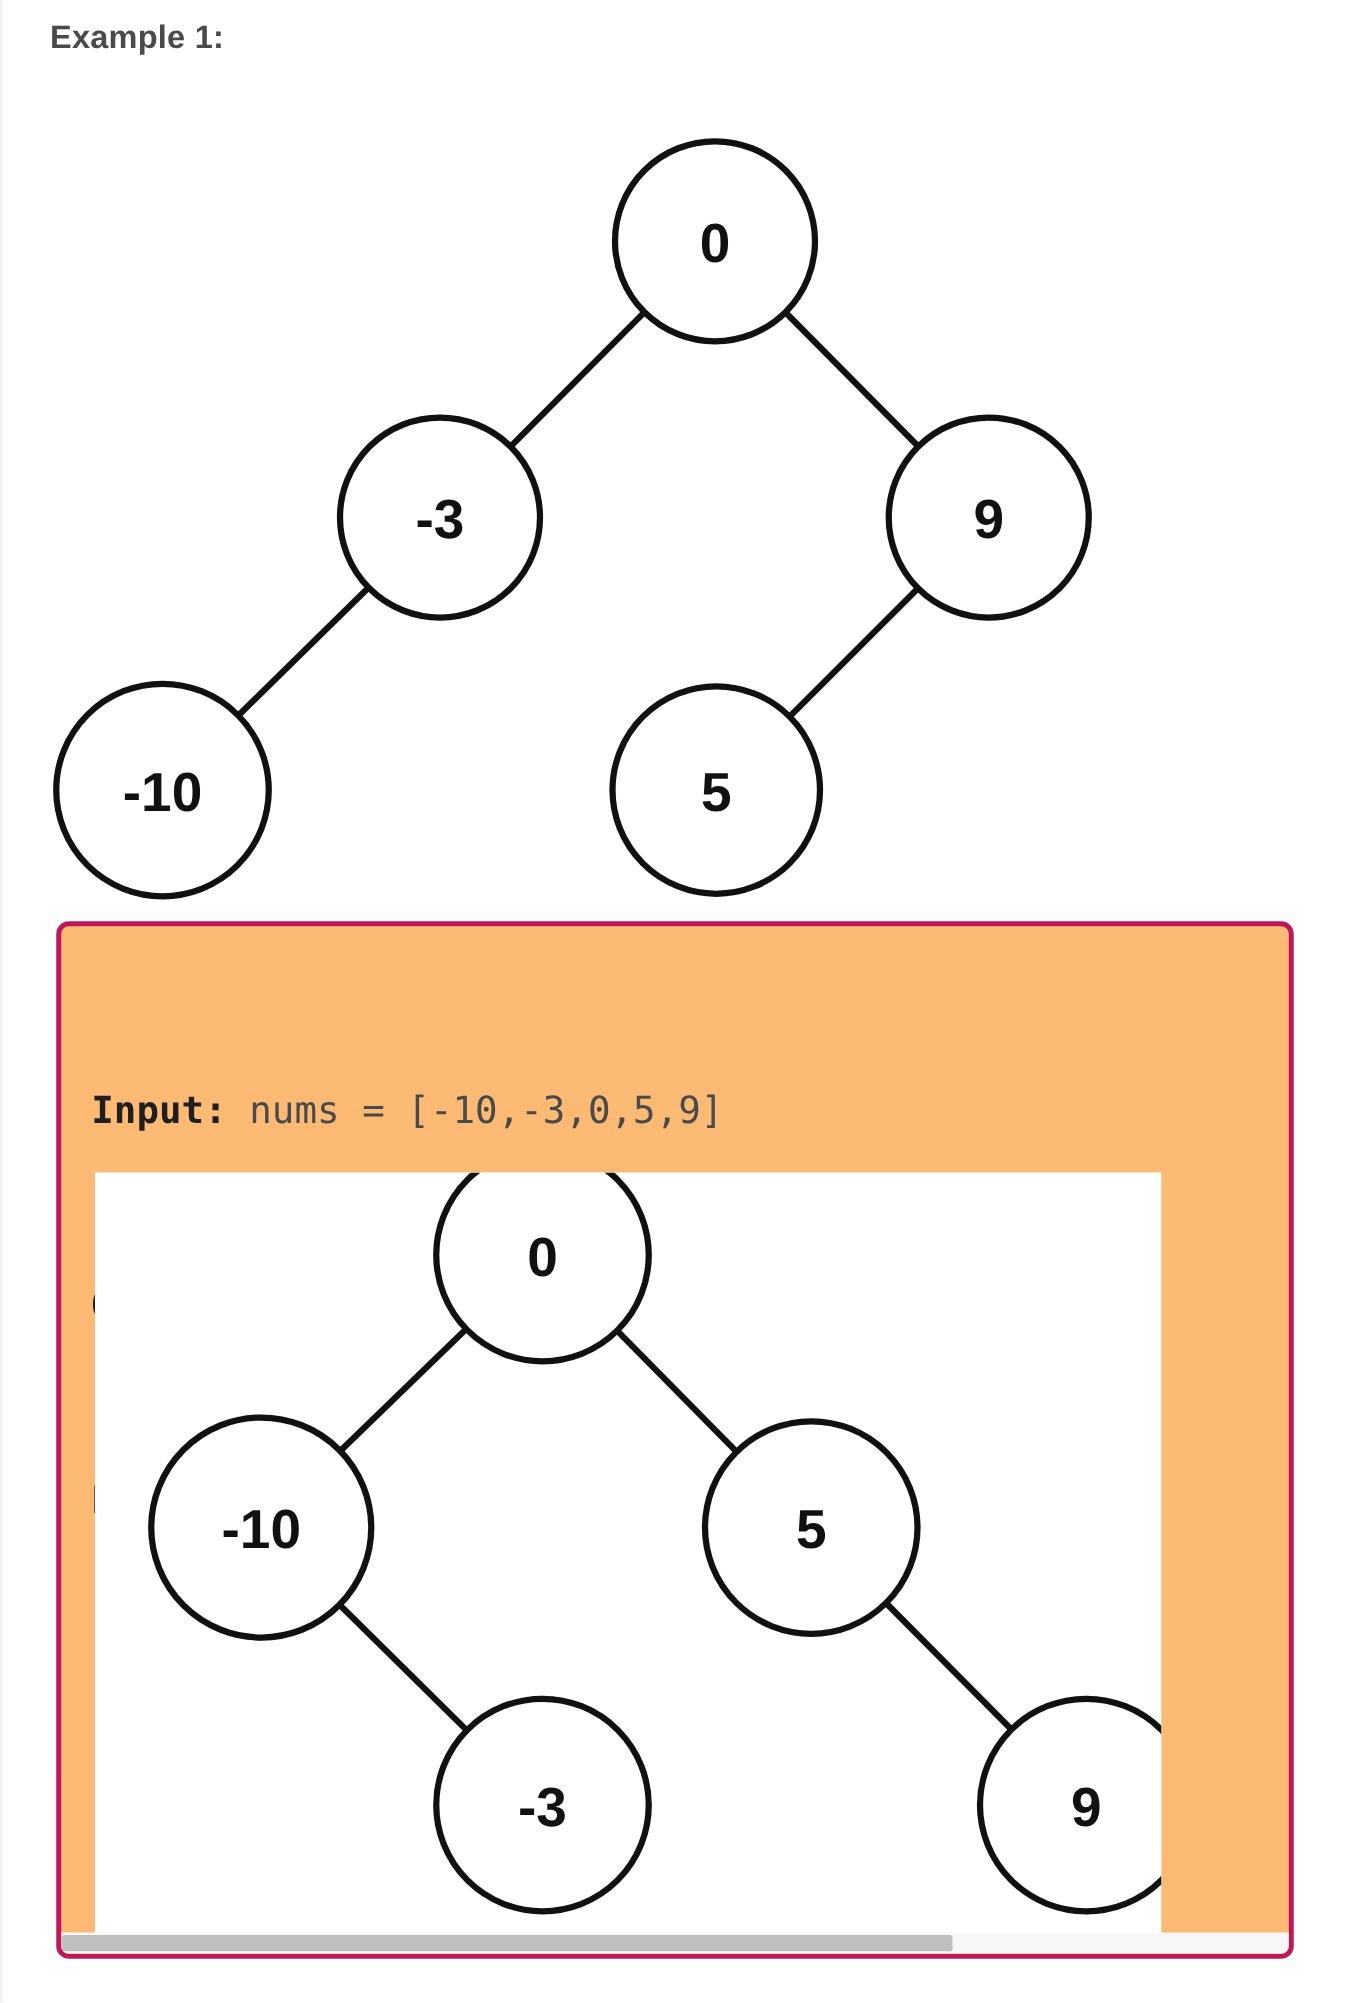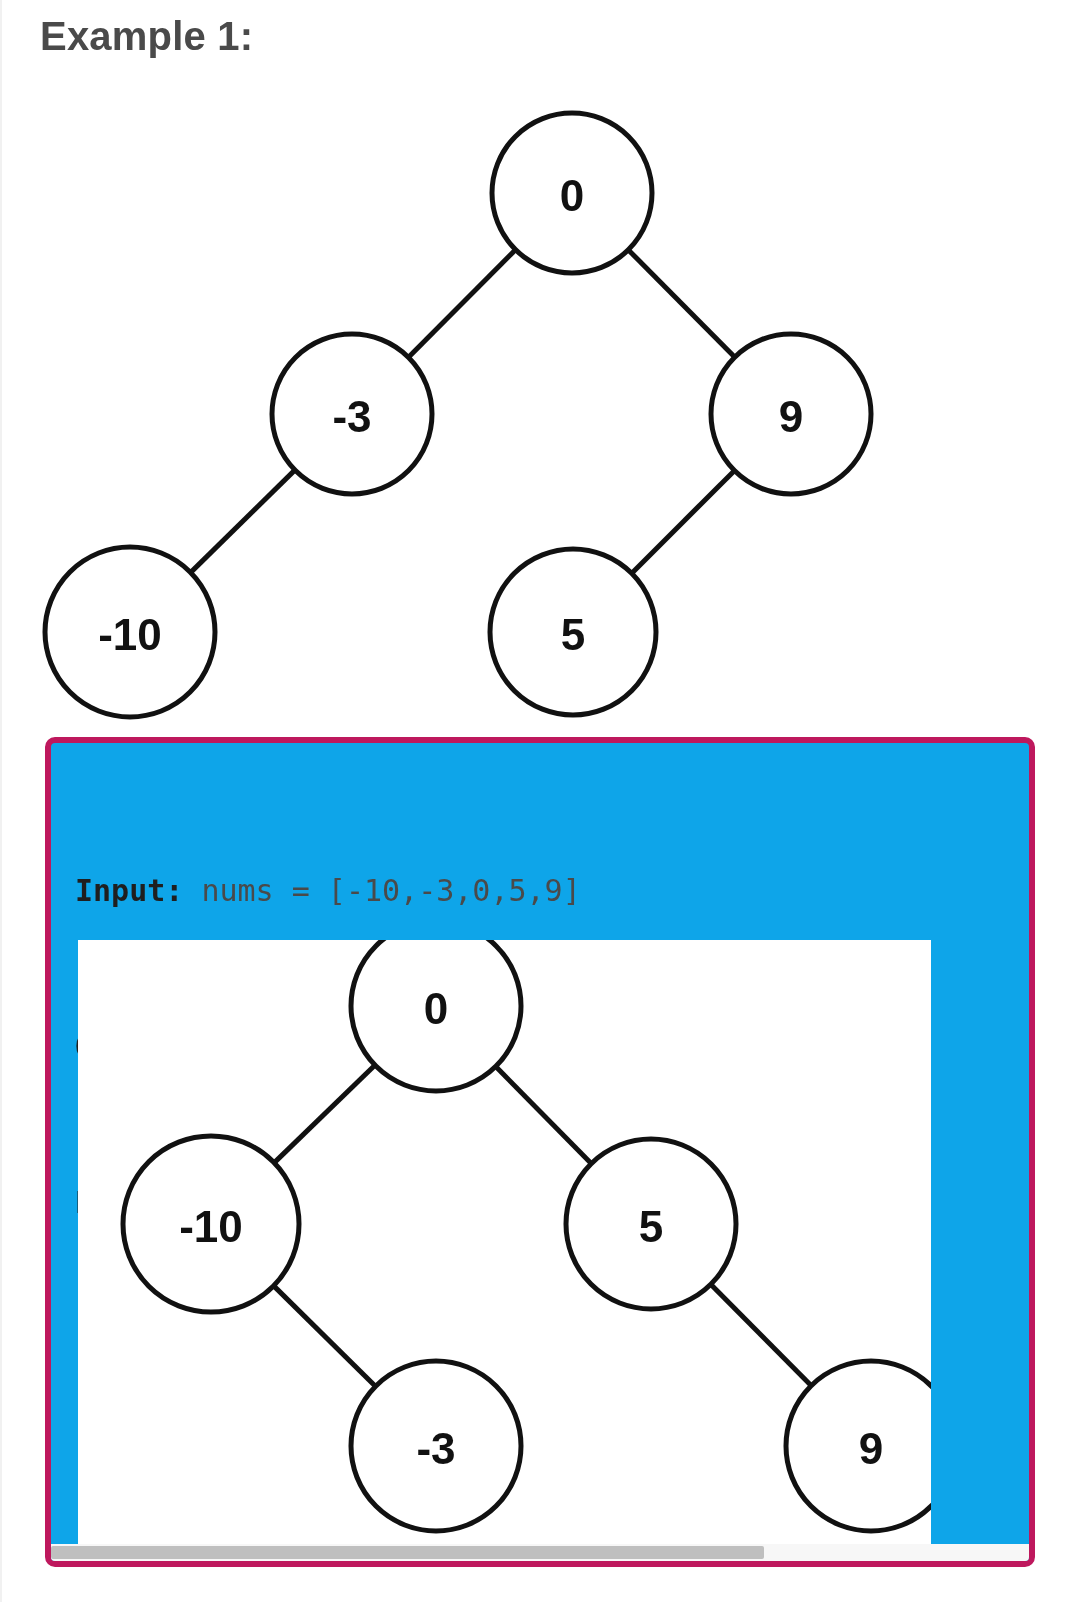--- a/index.html
+++ b/index.html
@@ -23,21 +23,21 @@
     top: 0px;
     width: 2px;
     height: 1602px;
     background: #f1f1f1;
   }
 
   #example-heading {
     position: absolute;
     left: 40px;
     top: 14px;
-    font-size: 40px;
+    font-size: 26px;
     font-weight: bold;
     color: #4a4a4a;
     letter-spacing: 0.2px;
     white-space: nowrap;
   }
 
   
   #outer-tree-figure {
     position: absolute;
     left: 0px;
@@ -47,22 +47,22 @@
   }
 
   
   #code-block {
     position: absolute;
     left: 45px;
     top: 737px;
     width: 990px;
     height: 830px;
     box-sizing: border-box;
-    background: #0ea5e9;
-    border: 6px solid #be185d;
+    background: #fdba74;
+    border: 4px solid #be185d;
     border-radius: 10px;
     overflow: hidden;
   }
   #code-lines {
     position: absolute;
     left: 24px;
     top: 18px;
     width: 1400px;
     font-family: "DejaVu Sans Mono", "Liberation Mono", monospace;
     font-size: 30px;

